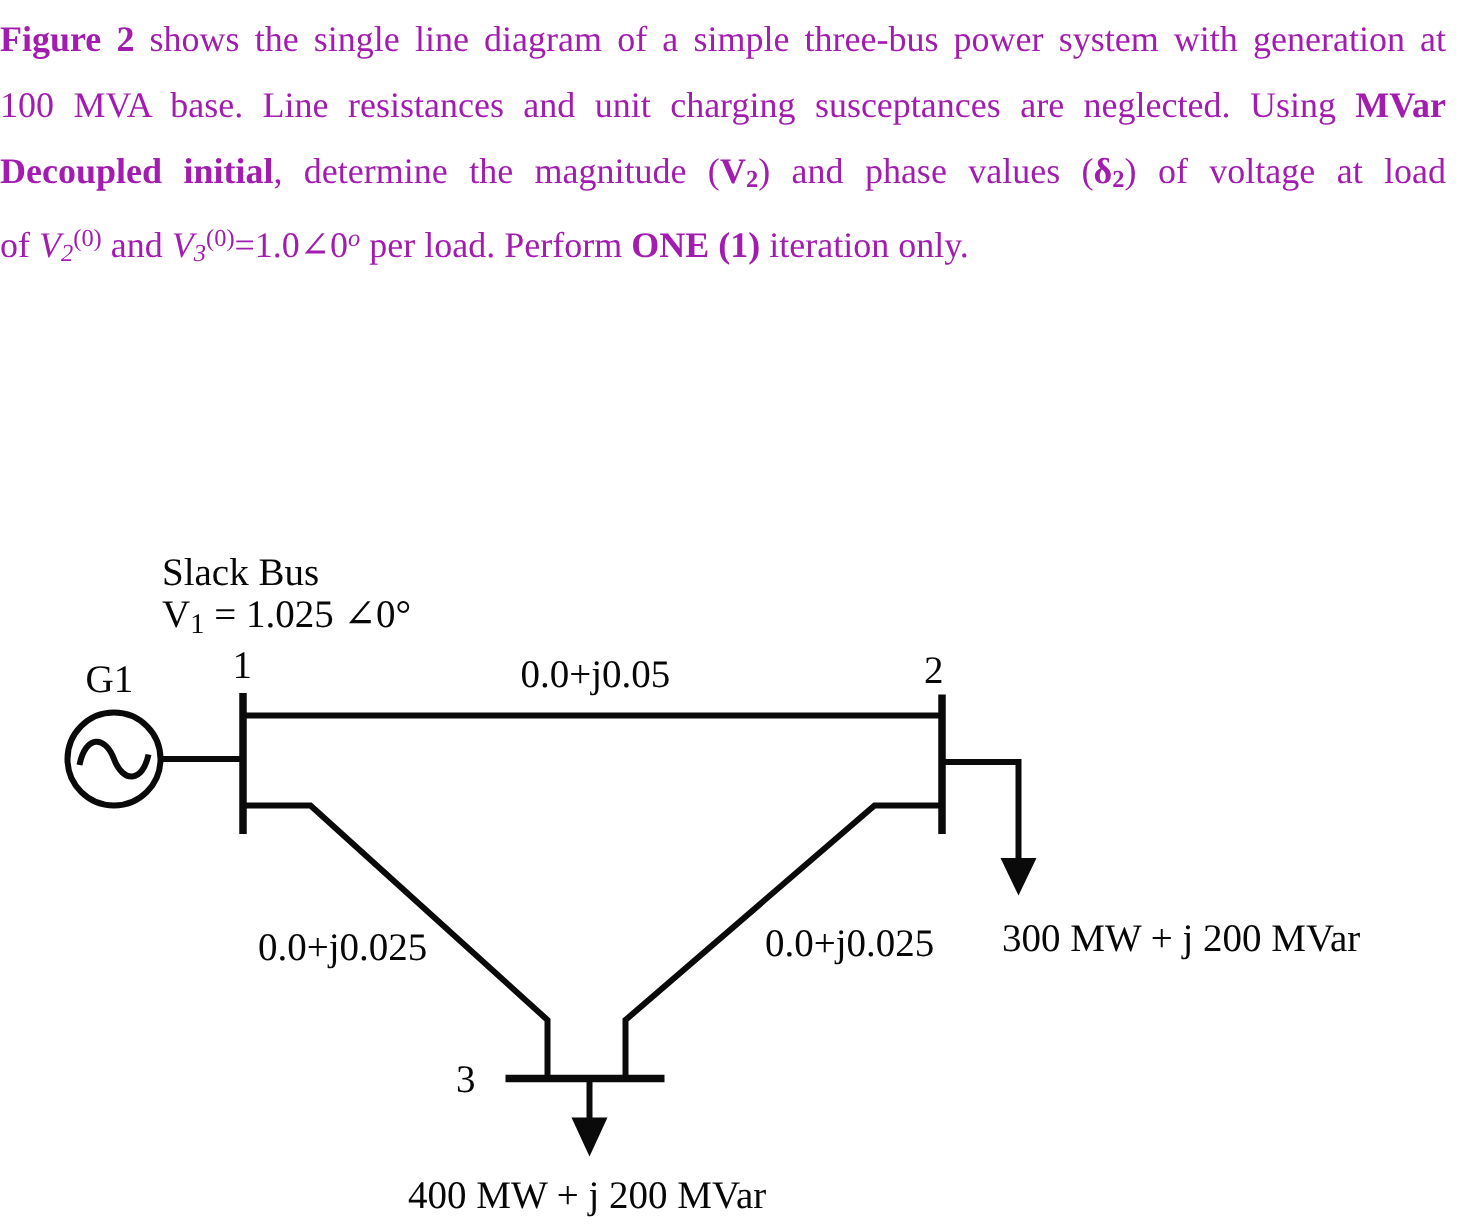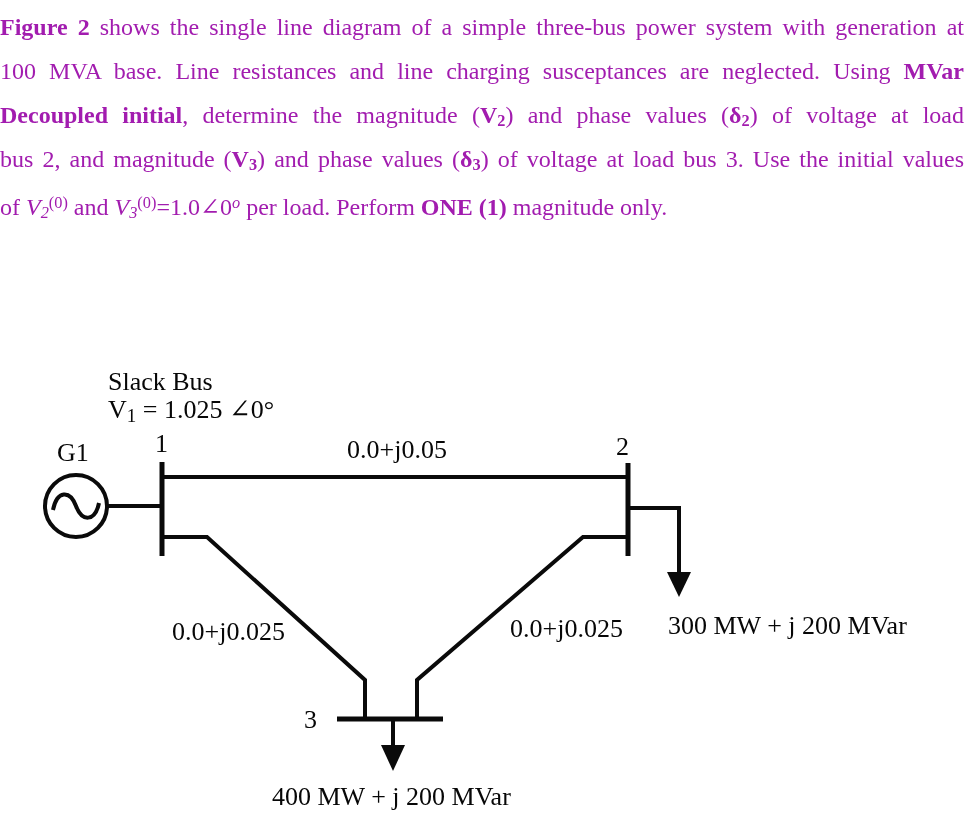--- a/index.html
+++ b/index.html
@@ -47,24 +47,23 @@
   }
   svg text .tsub { font-size: 19px; }
 </style>
 </head>
 <body>
 
 <div class="page">
 
   <div class="problem-text">
     <div class="pline"><span class="b">Figure 2</span><span> shows the single line diagram of a simple three-bus power system with generation at</span></div>
-    <div class="pline"><span>100 MVA base. Line resistances and line charging susceptances are neglected. Using </span><span class="b">MVar</span></div>
+    <div class="pline"><span>100 MVA base. Line resistances and unit charging susceptances are neglected. Using </span><span class="b">MVar</span></div>
     <div class="pline"><span class="b">Decoupled initial</span><span>, determine the magnitude (</span><span class="b">V</span><span class="b sb">2</span><span>) and phase values (</span><span class="b">δ</span><span class="b sb">2</span><span>) of voltage at load</span></div>
-    <div class="pline"><span>bus 2, and magnitude (</span><span class="b">V</span><span class="b sb">3</span><span>) and phase values (</span><span class="b">δ</span><span class="b sb">3</span><span>) of voltage at load bus 3. Use the initial values</span></div>
-    <div class="pline last"><span>of </span><span class="i">V</span><span class="i sb">2</span><span class="sp">(0)</span><span> and </span><span class="i">V</span><span class="i sb">3</span><span class="sp">(0)</span><span>=1.0∠0</span><span class="i sp">o</span><span> per load. Perform </span><span class="b">ONE (1)</span><span> magnitude only.</span></div>
+    <div class="pline last"><span>of </span><span class="i">V</span><span class="i sb">2</span><span class="sp">(0)</span><span> and </span><span class="i">V</span><span class="i sb">3</span><span class="sp">(0)</span><span>=1.0∠0</span><span class="i sp">o</span><span> per load. Perform </span><span class="b">ONE (1)</span><span> iteration only.</span></div>
   </div>
 
   <svg class="diagram" viewBox="0 0 980 817">
 
     <circle cx="76" cy="506" r="31" class="wire"></circle>
     <path d="M 53 510 C 57 490 70 490 76 506 C 82 522 95 522 99 503" class="wire"></path>
     <line x1="107" y1="506" x2="162" y2="506" class="wire"></line>
 
     <line x1="162" y1="462" x2="162" y2="556" class="busbar"></line>
     <line x1="628" y1="463" x2="628" y2="556" class="busbar"></line>

